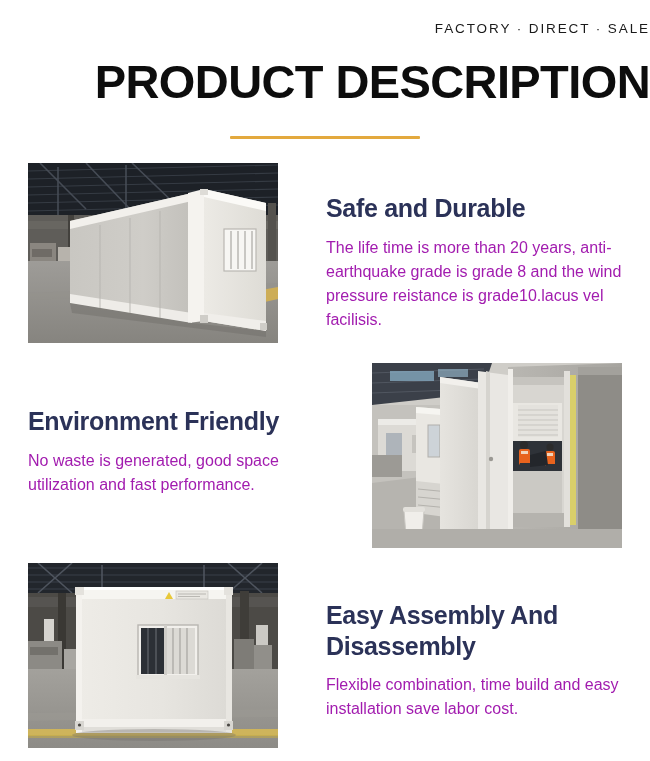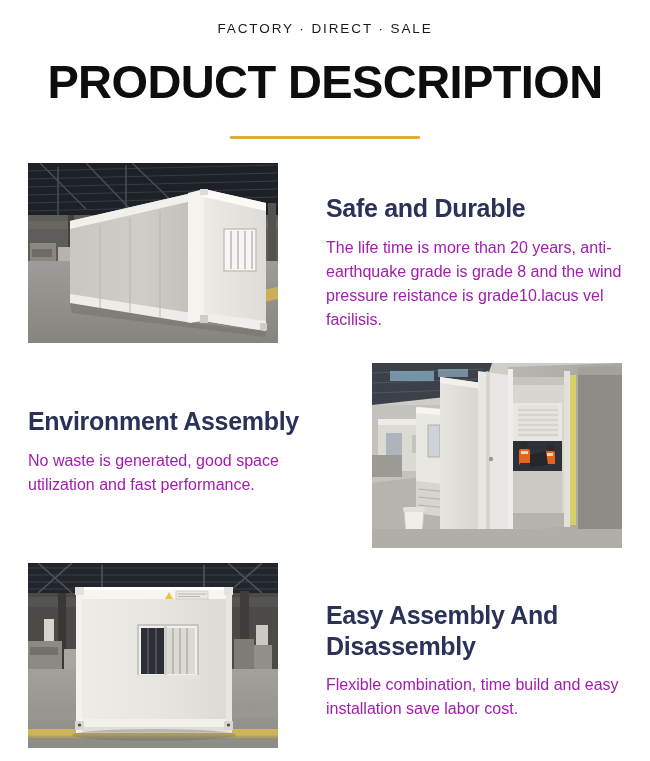--- a/index.html
+++ b/index.html
@@ -12,21 +12,21 @@
     width: 650px;
     height: 761px;
     background: #ffffff;
     font-family: "Liberation Sans", sans-serif;
     overflow: hidden;
     position: relative;
   }
 
   
   .page-header {
-    text-align: center;
+    text-align: right;
     padding-top: 22px;
   }
   .eyebrow {
     font-size: 13.5px;
     letter-spacing: 1.9px;
     color: #1a1a1a;
     font-weight: 400;
     line-height: 1;
   }
   .main-title {
@@ -301,21 +301,21 @@
       <rect x="140" y="150" width="56" height="14" fill="#b5b3ae"></rect>
 
       <rect x="136" y="6" width="5" height="179" fill="#f0eeea"></rect>
       <rect x="192" y="8" width="6" height="156" fill="#e2e0db"></rect>
 
       <rect x="0" y="166" width="250" height="19" fill="#b0aea9"></rect>
     </svg>
   </div>
 
   <div class="feature-text">
-    <h2 class="feature-title">Environment Assembly</h2>
+    <h2 class="feature-title">Environment Friendly</h2>
     <p class="feature-body">No waste is generated, good space utilization and fast performance.</p>
   </div>
 </div>
 
 <div class="feature-row row-3">
 
   <div class="photo">
     <svg viewBox="0 0 250 185" preserveAspectRatio="none" aria-hidden="true">
       <defs>
         <linearGradient id="g3floor" x1="0" y1="0" x2="0" y2="1">

